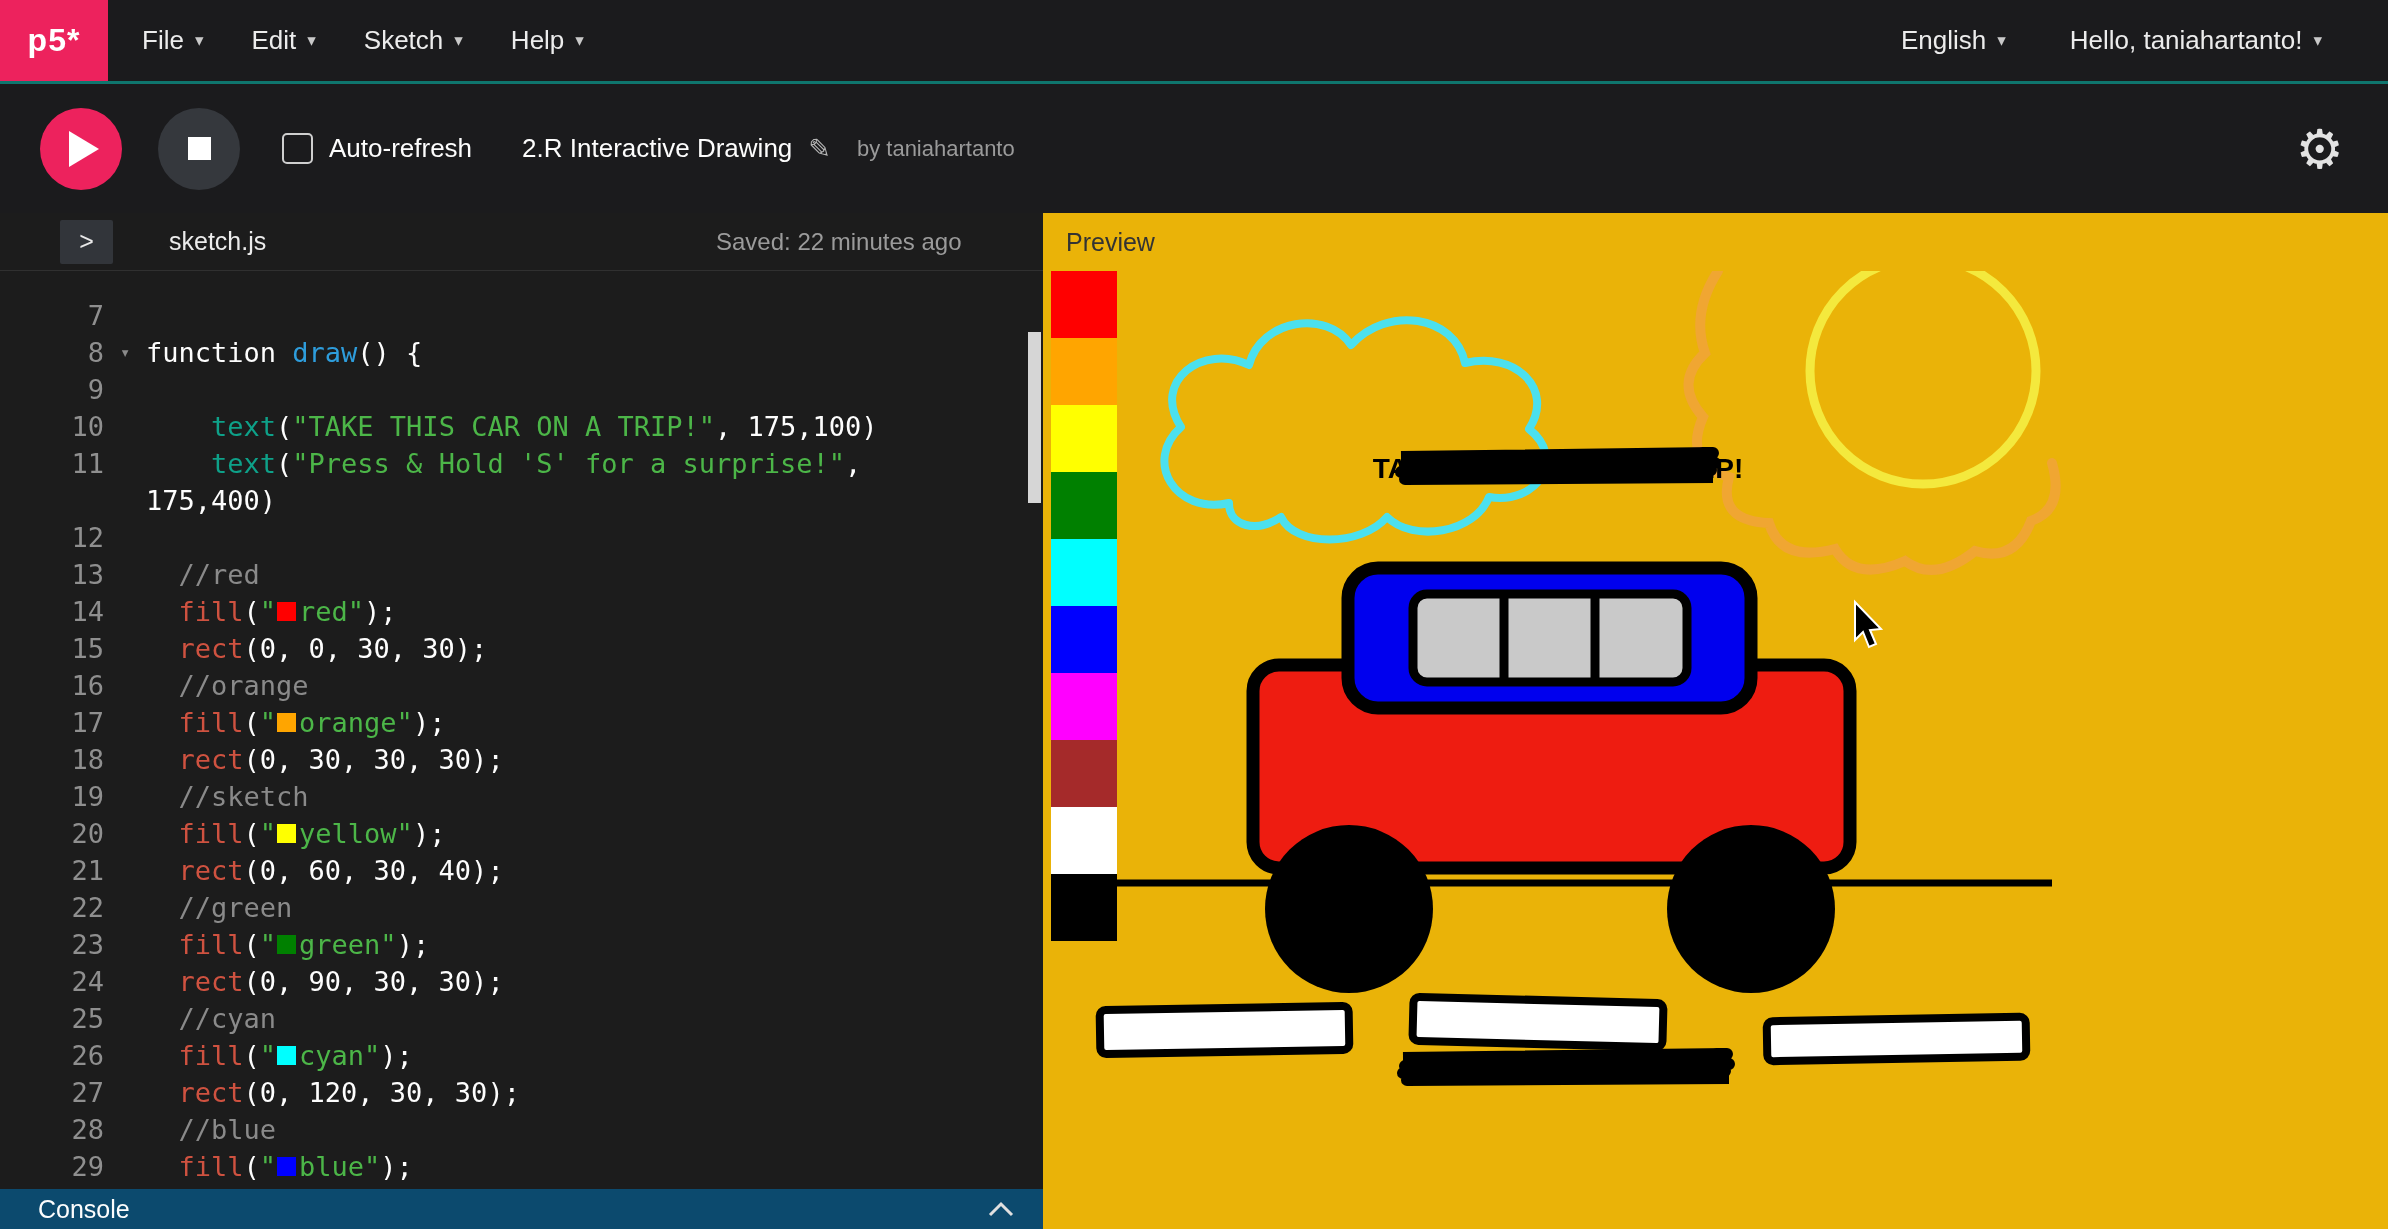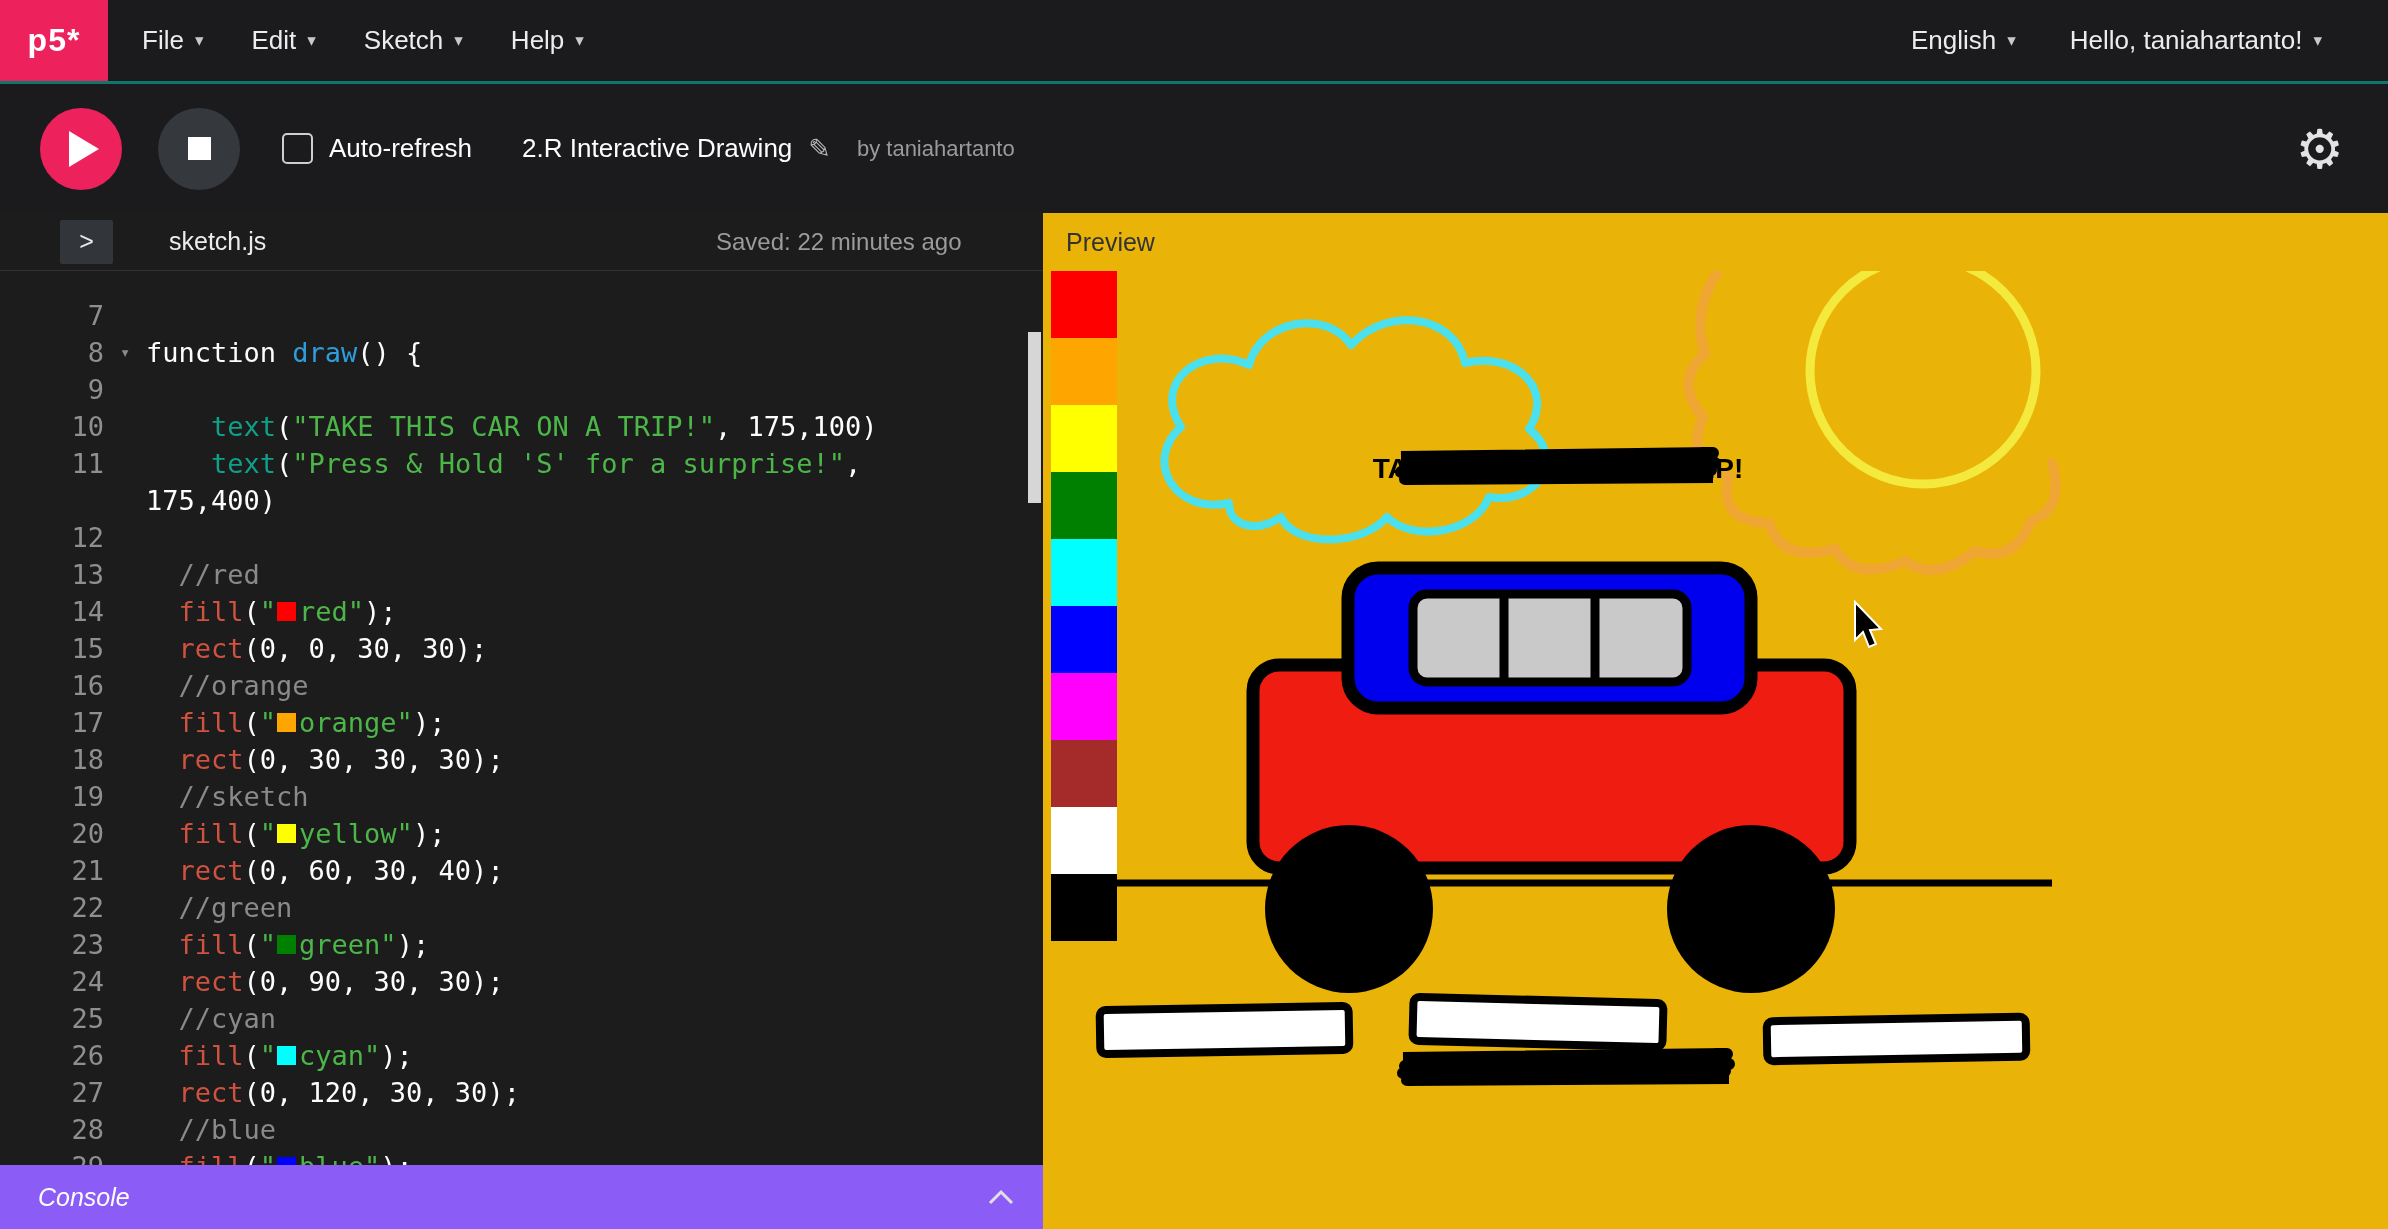--- a/index.html
+++ b/index.html
@@ -4,21 +4,21 @@
 <style>
   html,body{margin:0;padding:0;background:#fff;}
   .app{position:relative;width:2388px;height:1229px;overflow:hidden;background:#fff;font-family:"Liberation Sans",sans-serif;}
 
   
   .topnav{position:absolute;left:0;top:0;width:100%;height:84px;background:#1b1b1d;display:flex;align-items:center;box-sizing:border-box;border-bottom:3px solid #0f766e;}
   .logo{width:108px;height:100%;color:#fff;display:flex;align-items:center;justify-content:center;font-size:32px;font-weight:bold;letter-spacing:1px;}
   .nav-menus{display:flex;align-items:center;height:100%;margin-left:10px;}
   .menu-item{display:flex;align-items:center;gap:11px;color:#ececec;font-size:26px;padding:0 24px;height:100%;cursor:pointer;}
   .chev{color:#c9c9c9;font-size:17px;line-height:1;}
-  .nav-right{margin-left:auto;display:flex;align-items:flex-start;padding-right:42px;gap:6px;}
+  .nav-right{margin-left:auto;display:flex;align-items:flex-start;padding-right:42px;gap:16px;}
 
   
   .toolbar{position:absolute;left:0;top:84px;width:100%;height:129px;background:#1b1b1d;display:flex;align-items:center;box-sizing:border-box;}
   .play-btn{width:82px;height:82px;border-radius:50%;margin-left:40px;display:flex;align-items:center;justify-content:center;flex:none;cursor:pointer;}
   .stop-btn{width:82px;height:82px;border-radius:50%;background:#35383d;margin-left:36px;display:flex;align-items:center;justify-content:center;flex:none;cursor:pointer;}
   .stop-square{width:23px;height:23px;background:#fff;}
   .checkbox{width:27px;height:27px;border:2px solid #cfcfcf;border-radius:5px;margin-left:42px;background:transparent;flex:none;cursor:pointer;}
   .auto-label{color:#fdfdfd;font-size:26px;margin-left:16px;}
   .proj-title{color:#fdfdfd;font-size:26px;margin-left:50px;}
   .pencil{color:#b5b5b5;font-size:27px;margin-left:16px;cursor:pointer;}
@@ -42,21 +42,21 @@
   .pl{color:#fdfdfd}
   .kw{color:#fdfdfd}
   .def{color:#2e9ddc}
   .p5t{color:#0ea189}
   .p5f{color:#cf5240}
   .str{color:#4cb648}
   .com{color:#8a8a8a}
   .swatch{display:inline-block;width:19px;height:19px;vertical-align:middle;margin:0 3px 5px 1px;}
   .scroll-thumb{position:absolute;right:2px;top:61px;width:13px;height:171px;background:#d6d6d6;cursor:pointer;}
 
-  .console-bar{height:64px;background:#8b5cf6;display:flex;align-items:center;position:relative;flex:none;font-style:italic;}
+  .console-bar{height:40px;background:#0c4a6e;display:flex;align-items:center;position:relative;flex:none;}
   .console-label{color:#fdfdfd;font-size:25px;margin-left:38px;}
   .console-chevron{position:absolute;right:28px;top:50%;transform:translateY(-50%);cursor:pointer;}
 
   
   .right-pane{flex:1;background:#eab308;display:flex;flex-direction:column;}
   .preview-head{height:58px;display:flex;align-items:center;flex:none;}
   .preview-label{color:#333;font-size:25px;margin-left:23px;}
   .canvas-area{flex:1;position:relative;}
   svg.drawing{position:absolute;left:0;top:0;display:block;}
 </style>

